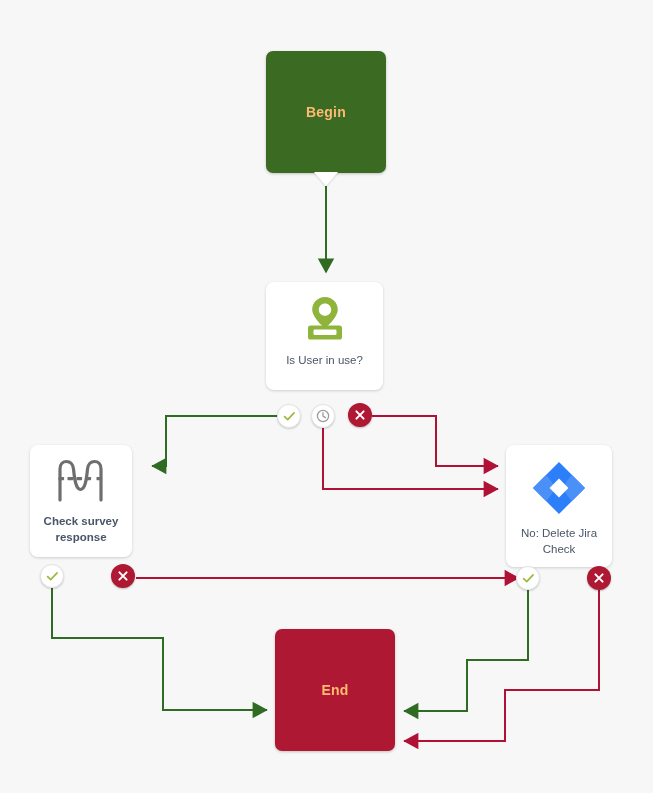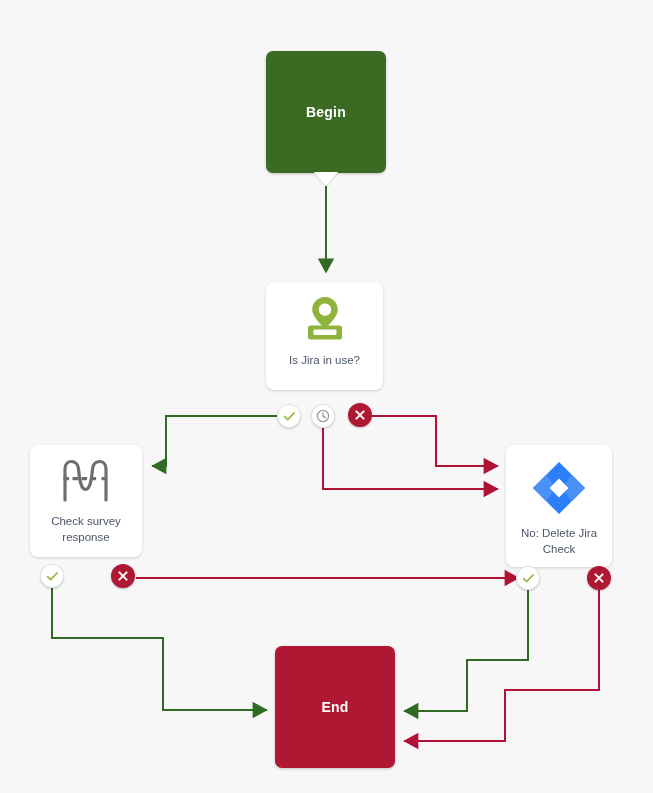--- a/index.html
+++ b/index.html
@@ -33,27 +33,27 @@
     position: absolute;
     width: 120px;
     height: 122px;
     border-radius: 7px;
     box-shadow: 0 1px 3px rgba(0,0,0,0.22);
     display: flex;
     align-items: center;
     justify-content: center;
   }
   .term-node .term-label {
-    color: #ffffff;
+    color: #fdba74;
     font-size: 14px;
     font-weight: bold;
     letter-spacing: 0.2px;
   }
   .node-begin { background: #3b6b22; left: 266px; top: 51px; }
-  .node-end   { background: #af1833; left: 275px; top: 646px; }
+  .node-end   { background: #af1833; left: 275px; top: 629px; }
 
   
   .begin-tab {
     position: absolute;
     left: 314px;
     top: 172px;
     width: 0;
     height: 0;
     border-left: 12px solid transparent;
     border-right: 12px solid transparent;
@@ -85,22 +85,23 @@
   }
 
   .node-jira-check {
     left: 266px; top: 282px; width: 117px; height: 108px;
     justify-content: flex-start;
   }
   .node-jira-check .card-icon { height: 72px; width: 100%; }
   .node-jira-check .card-label { margin-top: -2px; }
 
   .node-survey {
-    left: 30px; top: 445px; width: 112px; height: 112px;
+    left: 30px; top: 445px; width: 102px; height: 112px;
     justify-content: flex-start;
+    font-weight: bold;
   }
   .node-survey .card-icon { height: 62px; width: 100%; padding-top: 6px; }
 
   .node-delete-jira {
     left: 506px; top: 445px; width: 106px; height: 122px;
     justify-content: flex-start;
   }
   .node-delete-jira .card-icon { height: 74px; width: 100%; padding-top: 6px; }
 
   
@@ -183,21 +184,21 @@
       <svg width="44" height="48" viewBox="0 0 44 48">
         <path d="M22,3 C14.8,3 9.2,8.6 9.2,15.5 C9.2,21.2 14.6,27.5 20.2,32.8
                  C21.2,33.8 22.8,33.8 23.8,32.8 C29.4,27.5 34.8,21.2 34.8,15.5
                  C34.8,8.6 29.2,3 22,3 Z
                  M22,9.6 C25.4,9.6 28.2,12.3 28.2,15.7 C28.2,19.1 25.4,21.8 22,21.8
                  C18.6,21.8 15.8,19.1 15.8,15.7 C15.8,12.3 18.6,9.6 22,9.6 Z" fill="#8fb43c"></path>
         <rect x="5" y="31.5" width="34" height="14" rx="2.6" fill="#8fb43c"></rect>
         <rect x="10.5" y="35.5" width="23" height="5.4" rx="1.2" fill="#ffffff"></rect>
       </svg>
     </div>
-    <div class="card-label">Is Jira in use?</div>
+    <div class="card-label">Is User in use?</div>
   </div>
 
   <div class="badge badge-ok" style="left:277px; top:404px;">
     <svg width="13" height="13" viewBox="0 0 13 13">
       <path d="M1.6,6.6 L4.7,9.7 L11.1,2.9" stroke="#9bbb3f" stroke-width="1.7" fill="none" stroke-linecap="round" stroke-linejoin="round"></path>
     </svg>
   </div>
 
   <div class="badge badge-clock" style="left:311px; top:404px;">
     <svg width="14" height="14" viewBox="0 0 14 14">

